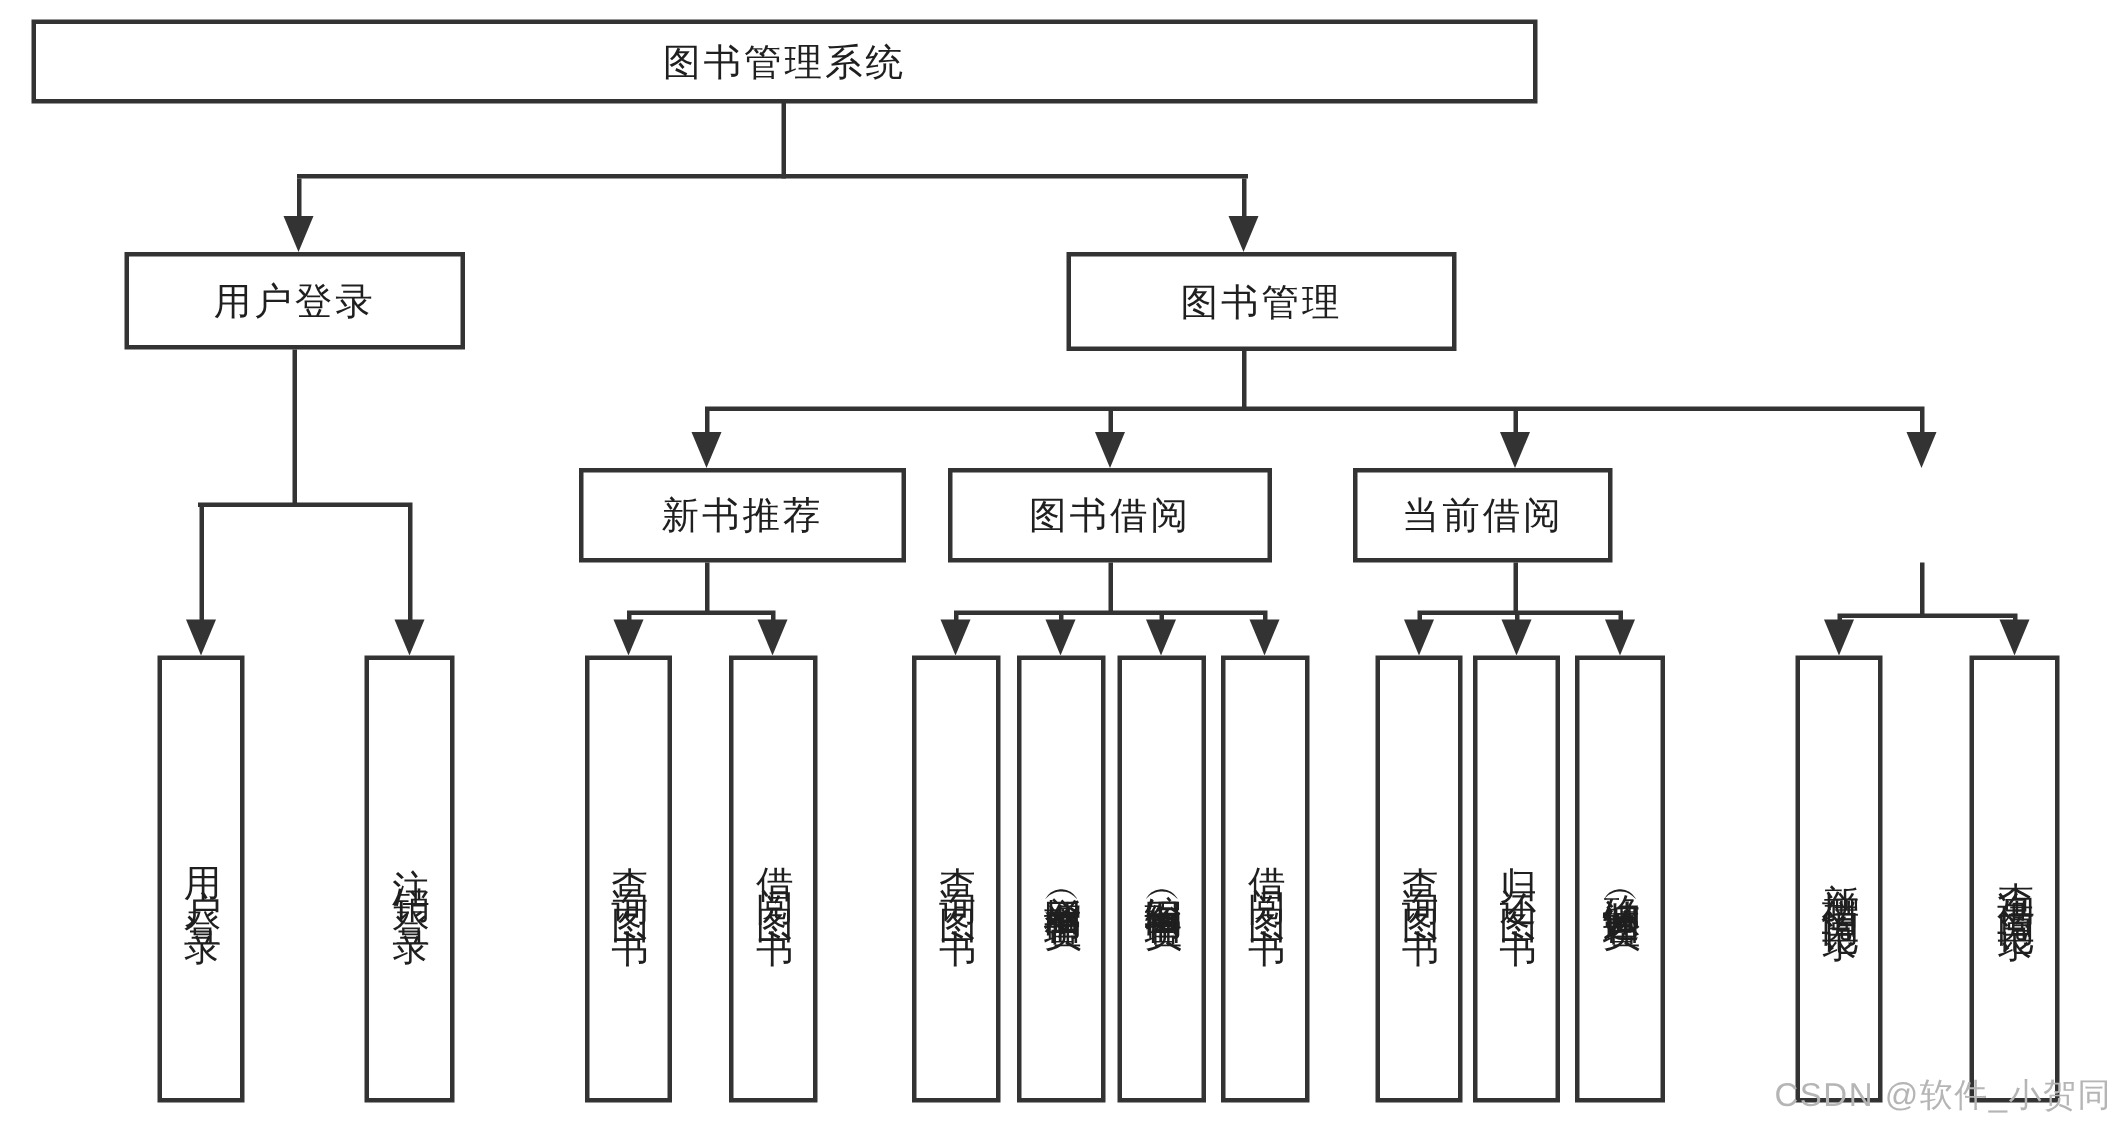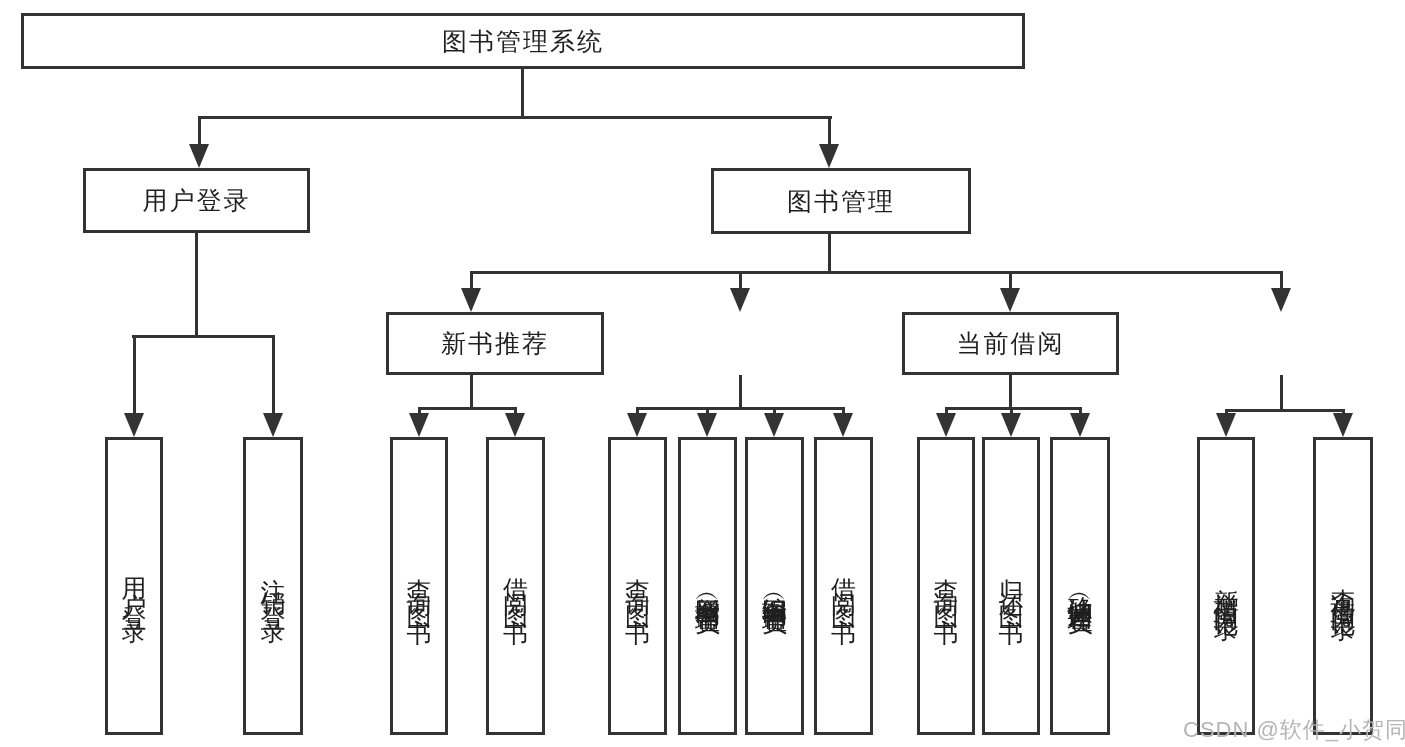--- a/index.html
+++ b/index.html
@@ -98,21 +98,24 @@
       <span class="head"></span>
     </div>
   <div class="arrow" style="left:1271px;top:274px;height:38px;">
       <span class="stem"></span>
       <span class="head"></span>
     </div>
 
   <div class="node h-node" style="left:362px;top:312px;width:218px;height:63px;margin-left:24px;">
     <span class="lbl">新书推荐</span>
   </div>
-  <div class="node h-node" style="left:902px;top:312px;width:217px;height:63px;">
+  <div class="node h-node" style="left:632px;top:312px;width:216px;height:63px;">
+    <span class="lbl">图书借阅</span>
+  </div>
+  <div class="node h-node" style="left:902px;top:312px;width:173px;height:63px;">
     <span class="lbl">当前借阅</span>
   </div>
 
   <div class="line" style="left:470px;top:375px;width:3px;height:35px;"></div>
   <div class="line" style="left:418px;top:407px;width:99px;height:3px;"></div>
   <div class="arrow" style="left:409px;top:410px;height:27px;">
       <span class="stem"></span>
       <span class="head"></span>
     </div>
   <div class="arrow" style="left:505px;top:410px;height:27px;">

